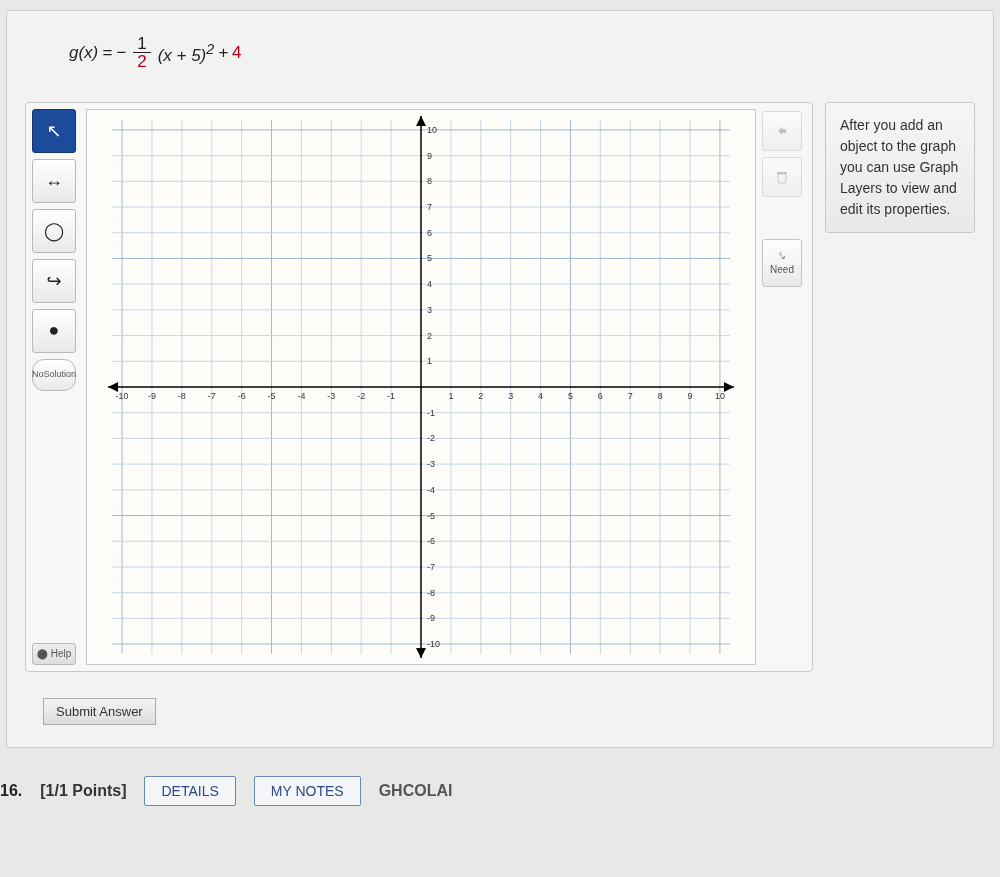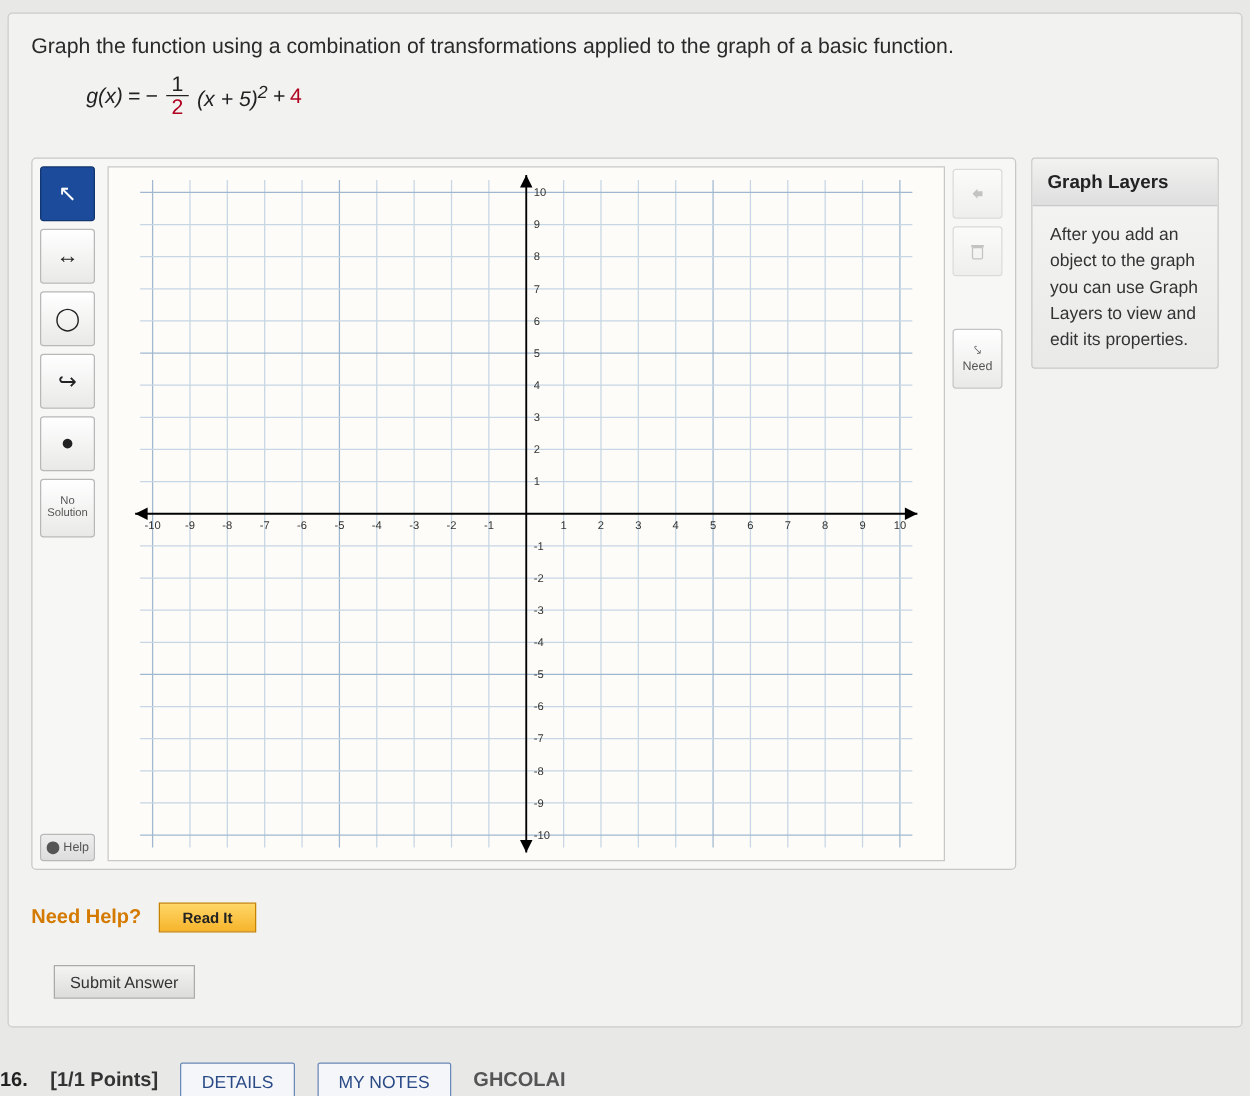--- a/index.html
+++ b/index.html
@@ -11,21 +11,21 @@
     .equation .frac { display: inline-flex; flex-direction: column; align-items: center; font-style: normal; margin: 0 3px; }
     .equation .frac .num { border-bottom: 1.5px solid #222; padding: 0 4px; line-height: 1; }
     .equation .frac .den { padding: 0 4px; line-height: 1.1; color: #b00020; }
     .equation .red { color: #b00020; font-style: normal; }
 
     .workspace { display: flex; align-items: flex-start; gap: 12px; }
     .grapher { background: #f7f7f5; border: 1px solid #c8c8c8; border-radius: 4px; padding: 6px; display: flex; gap: 6px; width: 800px; }
     .toolbar-left { display: flex; flex-direction: column; gap: 6px; width: 48px; }
     .tool-btn { width: 44px; height: 44px; border: 1px solid #b8b8b8; background: linear-gradient(#fff,#e9e9e7); border-radius: 3px; display: flex; align-items: center; justify-content: center; font-size: 18px; cursor: pointer; }
     .tool-btn.active { background: #1d4b9b; color: white; border-color: #12366f; }
-    .tool-btn.nosol { height: 47px; flex-direction: column; font-size: 9px; line-height: 1.1; color: #555; }
+    .tool-btn.nosol { height: 32px; font-size: 9px; line-height: 1.1; color: #555; border-radius: 12px; }
     .tool-btn.help { height: 22px; font-size: 10px; background: linear-gradient(#eee,#ddd); color: #555; }
     .canvas-wrap { flex: 1; }
     .graph-canvas { background: #fdfcf8; border: 1px solid #c8c8c8; position: relative; height: 556px; }
     .graph-canvas svg { width: 100%; height: 100%; display: block; }
     .axis-label { font-size: 9px; fill: #333; font-family: Arial; }
     .branding { text-align: right; font-size: 13px; margin: 8px 4px 0 0; color: #333; }
     .branding b { color: #c00; }
     .side-tools { display: flex; flex-direction: column; gap: 6px; width: 44px; padding-top: 2px; }
     .side-btn { width: 40px; height: 40px; border: 1px solid #c4c4c4; background: linear-gradient(#fff,#e9e9e7); border-radius: 3px; display: flex; align-items: center; justify-content: center; font-size: 14px; cursor: pointer; color: #555; }
     .side-btn.disabled { opacity: 0.55; cursor: default; }
@@ -43,21 +43,20 @@
     .submit-btn { background: linear-gradient(#f4f4f2,#dcdcda); border: 1px solid #aaa; padding: 5px 12px; font-size: 13px; cursor: pointer; color: #333; }
 
     .next-q { display: flex; align-items: center; gap: 18px; padding: 8px 0 0 0; margin: 18px 0 0 0; font-size: 16px; }
     .points { color: #333; }
     .outline-btn { border: 1.5px solid #6a88b8; background: #f4f6fa; color: #2a4a86; padding: 6px 16px; font-size: 14px; cursor: pointer; border-radius: 2px; }
   </style>
 </head>
 <body>
 
 <div class="question-card">
-  <div class="prompt">Graph the function using a combination of transformations applied to the graph of a basic function.</div>
 
   <div class="equation">
     <span class="fn">g(x)</span>
     <span>=</span>
     <span>−</span>
     <span class="frac">
       <span class="num">1</span>
       <span class="den">2</span>
     </span>
     <span>
@@ -194,29 +193,24 @@
         <div style="height:30px"></div>
         <div class="side-btn fill">
           <span>⤥</span>
           <span>Need</span>
         </div>
       </div>
 
     </div>
 
     <div class="layers-panel">
-      <div class="layers-head">Graph Layers</div>
       <div class="layers-body">After you add an object to the graph you can use Graph Layers to view and edit its properties.</div>
     </div>
   </div>
 
-  <div class="need-help">
-    <span class="need-help-label">Need Help?</span>
-    <button class="readit-btn">Read It</button>
-  </div>
 
   <div class="submit-row">
     <button class="submit-btn">Submit Answer</button>
   </div>
 </div>
 
 <div class="next-q">
   <span style="font-weight:bold;">16.</span>
   <span class="points" style="font-weight:bold;">[1/1 Points]</span>
   <button class="outline-btn">DETAILS</button>

